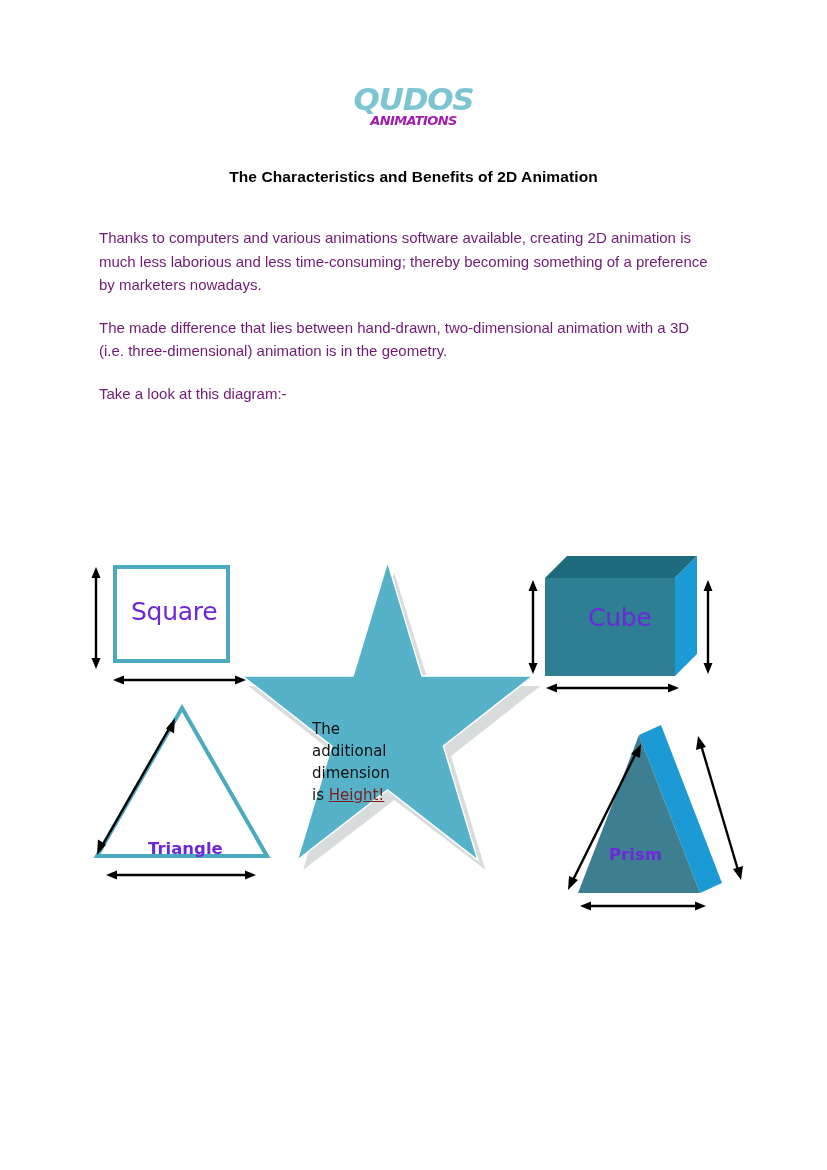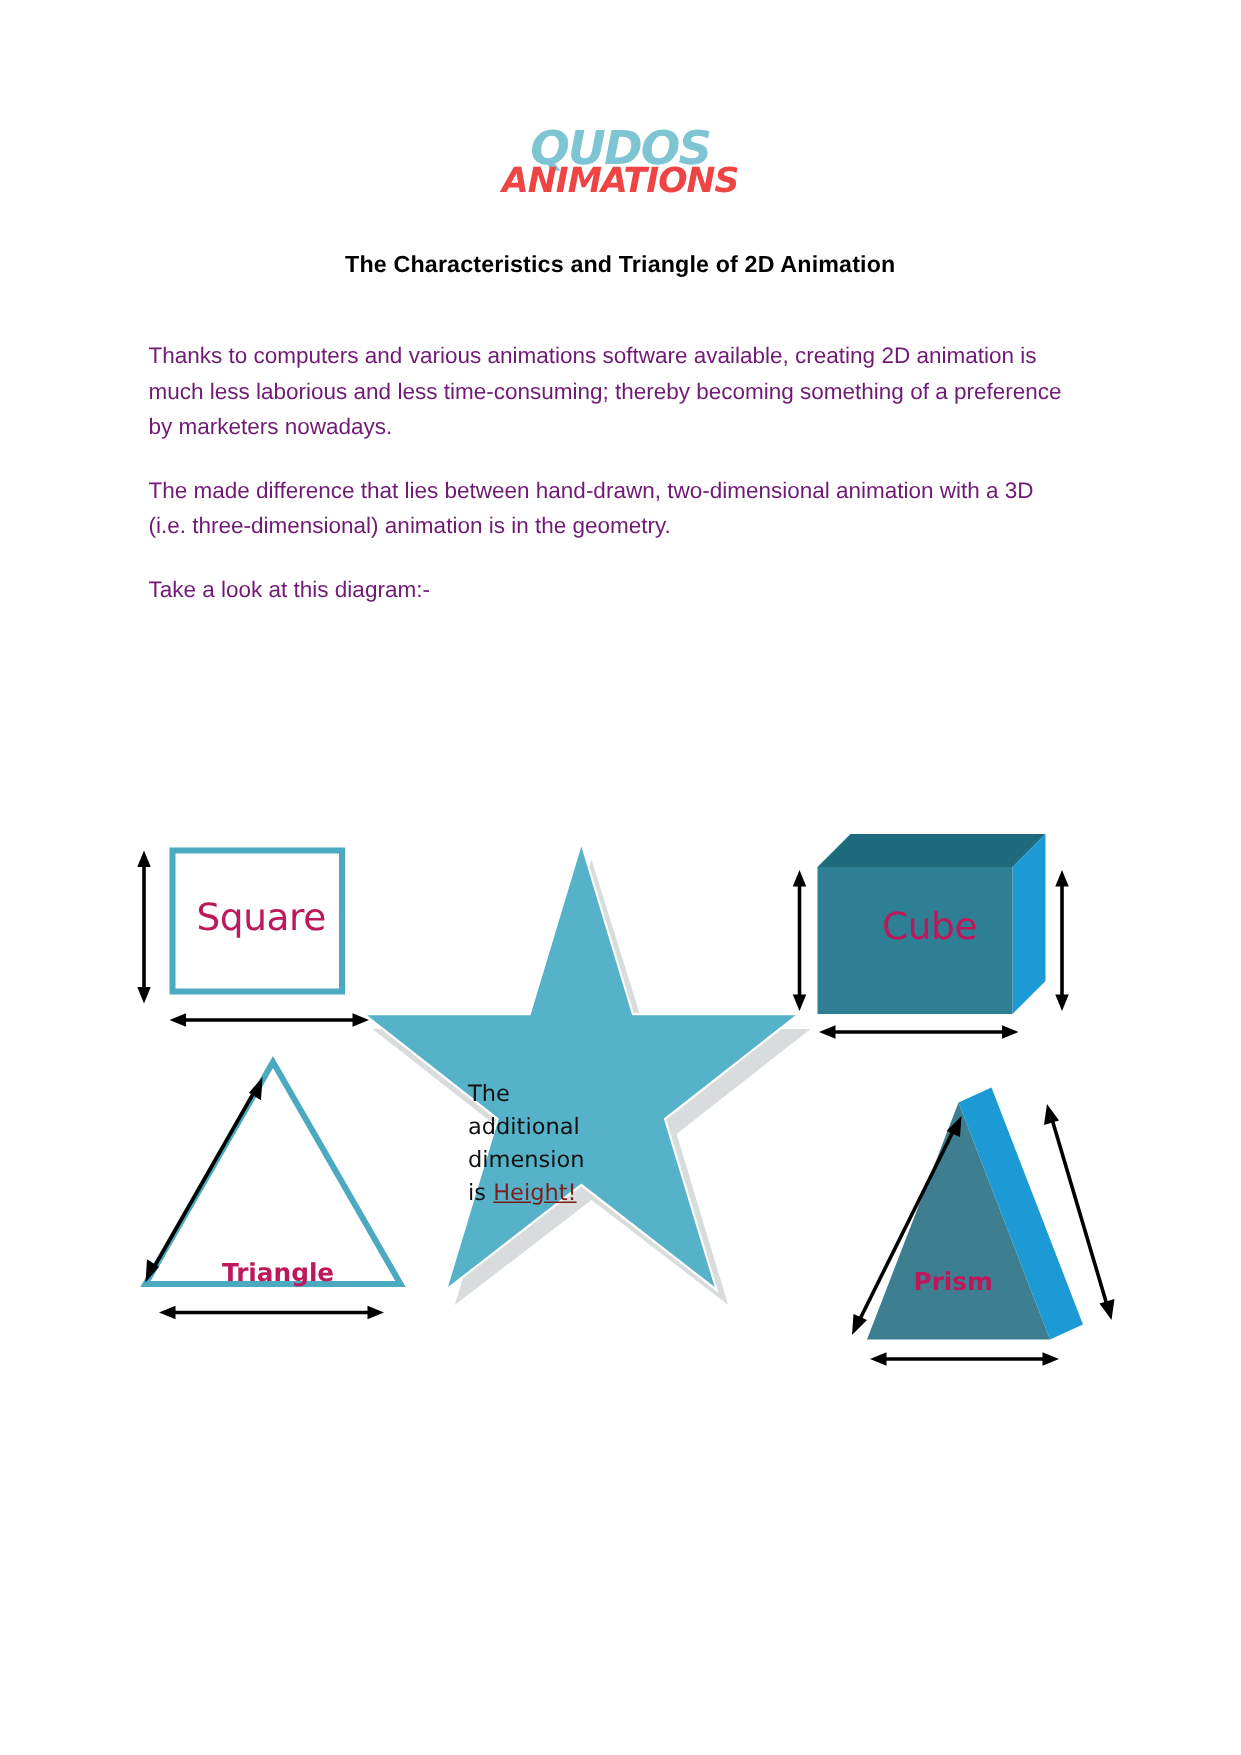--- a/index.html
+++ b/index.html
@@ -31,23 +31,23 @@
     font-size: 31px;
     letter-spacing: -1.2px;
     color: #7ec5d3;
     line-height: 30px;
     display: block;
   }
   .logo-sub {
     font-family: "DejaVu Sans", sans-serif;
     font-weight: bold;
     font-style: italic;
-    font-size: 23px;
+    font-size: 13px;
     letter-spacing: -0.6px;
-    color: #ef4444;
+    color: #a21caf;
     line-height: 18px;
     display: block;
     margin-top: -2px;
   }
 
   
   .doc-title {
     position: absolute;
     top: 168px;
     left: 0;
@@ -81,21 +81,21 @@
     top: 548px;
     left: 80px;
     width: 670px;
     height: 400px;
   }
   .shape-cell { position: absolute; }
 
   .shape-label {
     position: absolute;
     font-family: "DejaVu Sans", sans-serif;
-    color: #be185d;
+    color: #6d28d9;
     white-space: nowrap;
     pointer-events: none;
   }
 
   
   #square-cell { left: 33px; top: 17px; width: 125px; height: 106px; }
   .square-box {
     position: absolute;
     left: 0; top: 0;
     width: 117px; height: 98px;
@@ -156,21 +156,21 @@
   svg { display: block; overflow: visible; }
 </style>
 </head>
 <body>
 
 <div class="logo-block">
   <span class="logo-word">QUDOS</span>
   <span class="logo-sub">ANIMATIONS</span>
 </div>
 
-<div class="doc-title">The Characteristics and Triangle of 2D Animation</div>
+<div class="doc-title">The Characteristics and Benefits of 2D Animation</div>
 
 <div class="body-copy">
   <p class="para">Thanks to computers and various animations software available, creating 2D animation is much less laborious and less time-consuming; thereby becoming something of a preference by marketers nowadays.</p>
   <p class="para">The made difference that lies between hand-drawn, two-dimensional animation with a 3D (i.e. three-dimensional) animation is in the geometry.</p>
   <p class="para">Take a look at this diagram:-</p>
 </div>
 
 <div class="diagram">
 
   <div class="shape-cell" id="square-cell">

